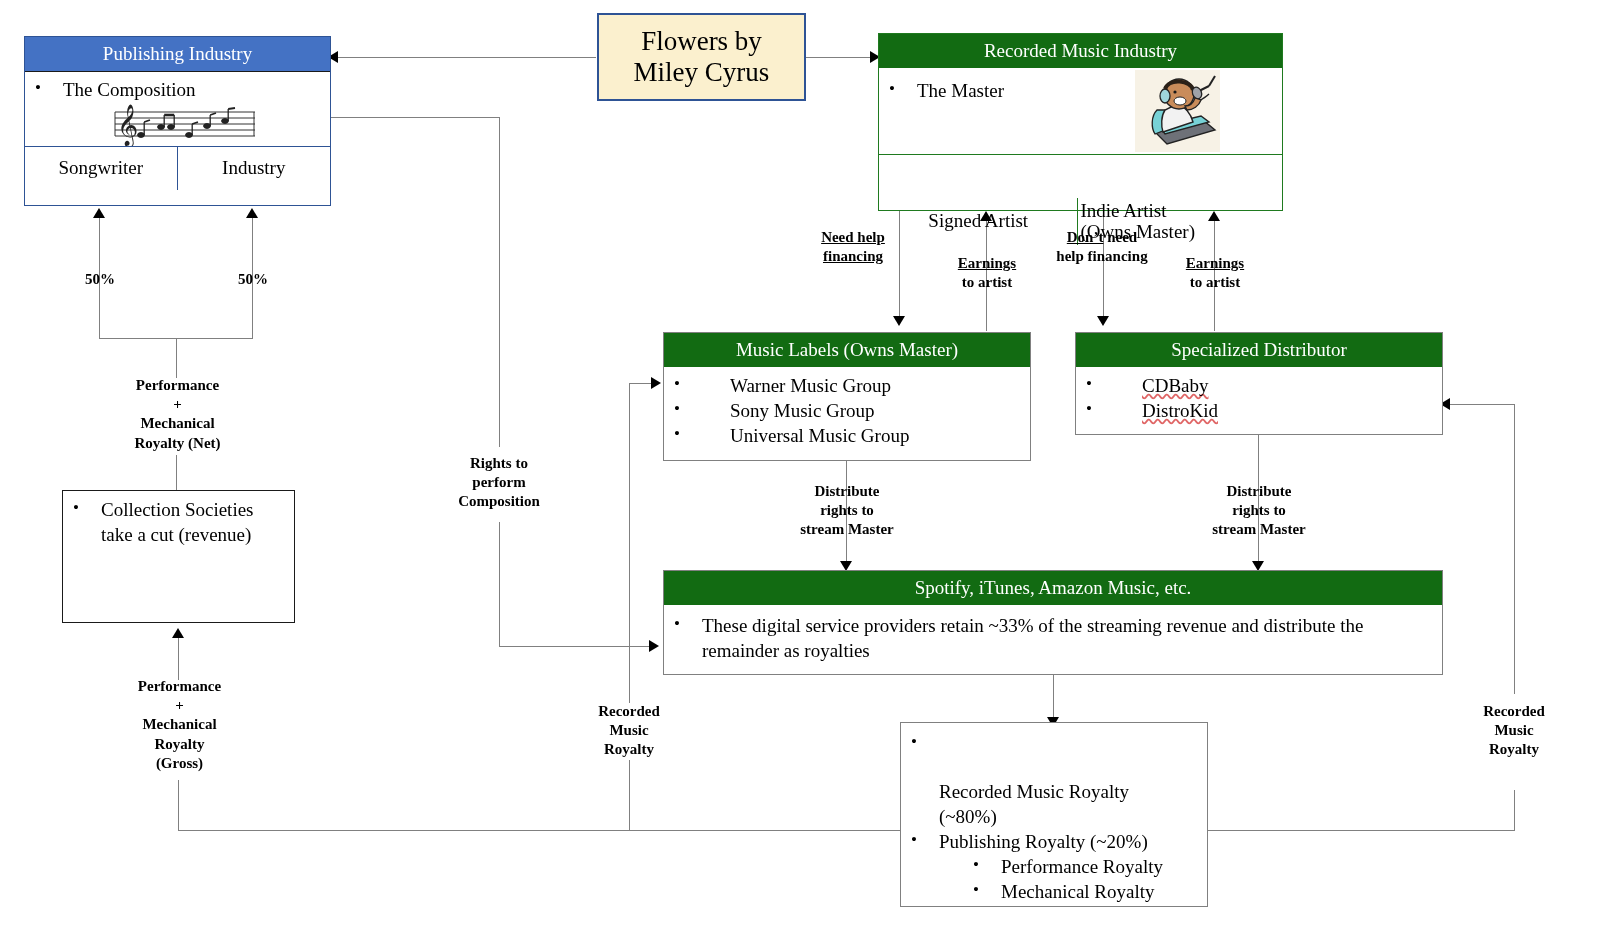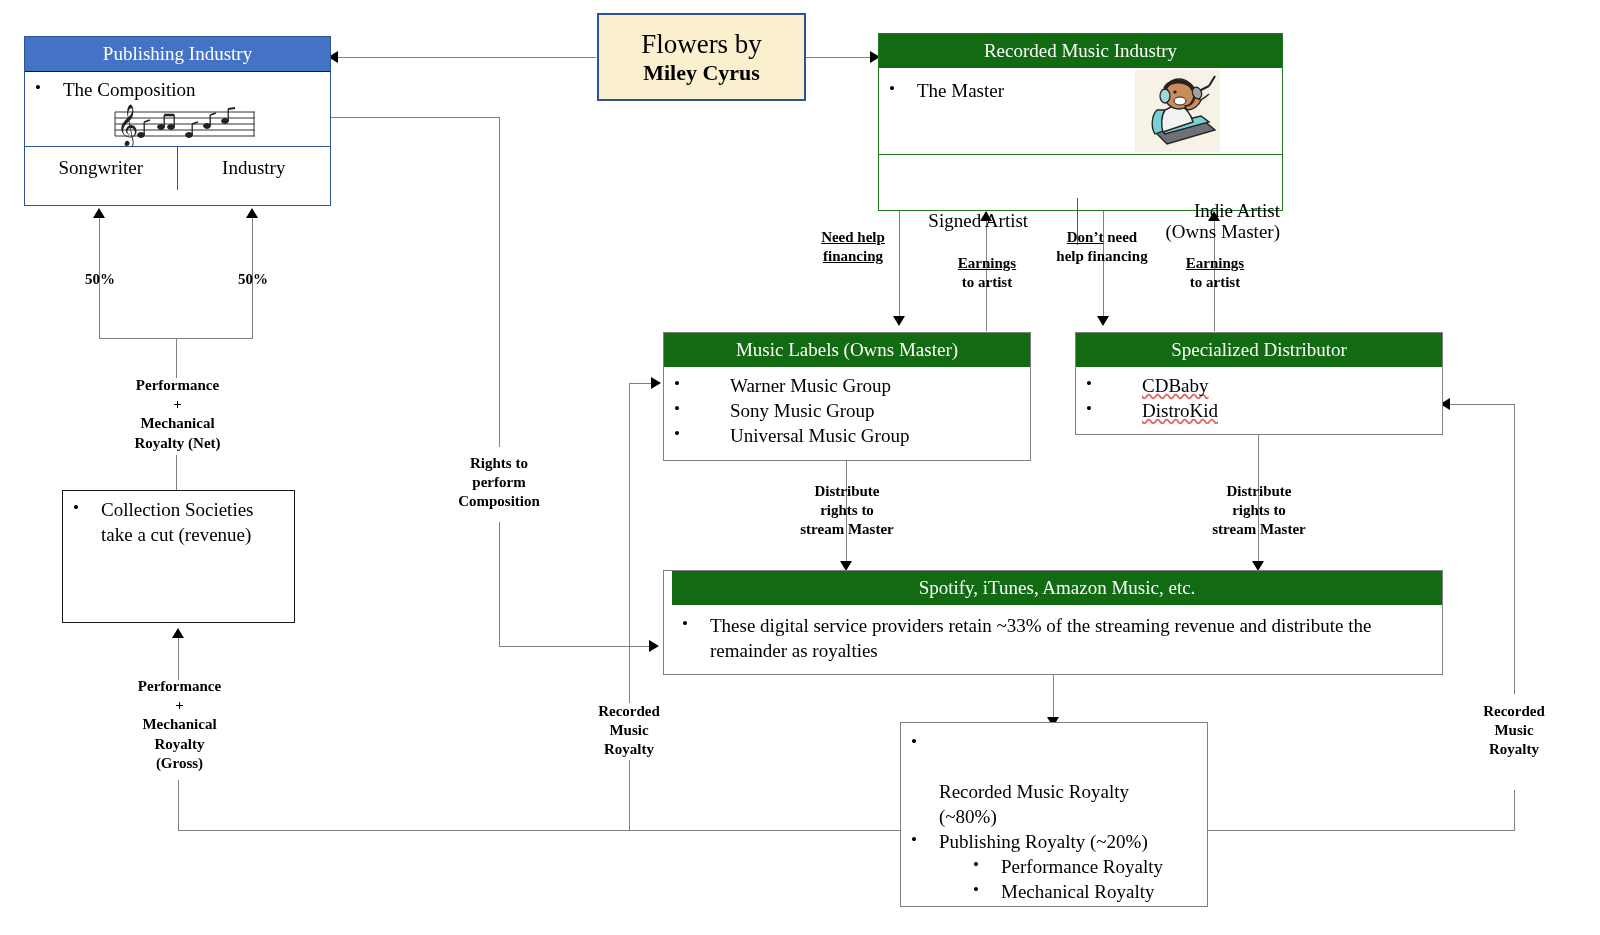--- a/index.html
+++ b/index.html
@@ -90,21 +90,21 @@
   <div class="arw arw-d" style="left:840px;top:561px;"></div>
 
   <div class="ln lnv" style="left:1258px;top:434px;height:127px;"></div>
   <div class="arw arw-d" style="left:1252px;top:561px;"></div>
 
   <div class="ln lnv" style="left:1053px;top:675px;height:42px;"></div>
   <div class="arw arw-d" style="left:1047px;top:717px;"></div>
 
   <div class="box" style="left:597px;top:13px;width:209px;height:88px;background:#FBF0CE;border:2px solid #2E5395;display:flex;flex-direction:column;align-items:center;justify-content:center;">
     <div style="font-size:27px;line-height:1.15;">Flowers by</div>
-    <div style="font-size:22px;line-height:1.15;font-weight:bold;">Miley Cyrus</div>
+    <div style="font-size:27px;line-height:1.15;">Miley Cyrus</div>
   </div>
 
   <div class="box" style="left:24px;top:36px;width:307px;height:170px;border:1px solid #2E5395;">
     <div class="hdr hdr-blue">Publishing Industry</div>
     <div class="body" style="height:76px;border-top:1px solid #1a1a1a;border-bottom:1px solid #2E5395;">
       <div class="bl" style="padding-top:5px;">
         <span class="dot">•</span>
         <span class="txt">The Composition</span>
       </div>
       <div style="margin-left:84px;margin-top:2px;">
@@ -170,21 +170,21 @@
           <path d="M62 22 L74 16" stroke="#222" stroke-width="2"></path>
           <path d="M74 16 L80 6" stroke="#222" stroke-width="2"></path>
           <ellipse cx="62" cy="23" rx="4.5" ry="6" fill="#9FA3A8" stroke="#222" stroke-width="1.3" transform="rotate(-20 62 23)"></ellipse>
           <path d="M56 36 C62 32 70 28 74 24" fill="none" stroke="#222" stroke-width="1.3"></path>
           <path d="M52 40 C58 40 64 36 66 30 L60 28 C58 34 54 36 50 36 Z" fill="#C98C5A" stroke="#222" stroke-width="1.3"></path>
         </svg>
       </div>
     </div>
     <div class="sub" style="height:47px;margin-top:43px;">
       <div style="width:49.5%;border-right:1px solid #1F7A1F;display:flex;align-items:center;justify-content:center;">Signed Artist</div>
-      <div style="width:50.5%;display:flex;flex-direction:column;align-items:flex-end;justify-content:center;line-height:1.12;">
+      <div style="width:50.5%;display:flex;flex-direction:column;align-items:flex-start;justify-content:center;line-height:1.12;">
         <span>Indie Artist</span>
         <b>(Owns Master)</b>
       </div>
     </div>
   </div>
 
   <div class="box" style="left:62px;top:490px;width:233px;height:133px;border:1px solid #1a1a1a;">
     <div class="body" style="height:92px;padding-top:6px;">
       <div class="bl">
         <span class="dot">•</span>
@@ -220,21 +220,21 @@
           <span class="dot">•</span>
           <span class="txt sp" style="padding-left:28px;">CDBaby</span>
         </div>
       <div class="bl">
           <span class="dot">•</span>
           <span class="txt sp" style="padding-left:28px;">DistroKid</span>
         </div>
     </div>
   </div>
 
-  <div class="box" style="left:663px;top:570px;width:780px;height:105px;border:1px solid #808080;padding-left:8px;">
+  <div class="box" style="left:663px;top:570px;width:780px;height:105px;border:1px solid #808080;">
     <div class="hdr hdr-green">Spotify, iTunes, Amazon Music, etc.</div>
     <div class="body" style="padding-top:8px;">
       <div class="bl">
         <span class="dot">•</span>
         <span class="txt" style="max-width:720px;display:inline-block;"><span>These digital service providers </span><b>retain ~33%</b><span> of the streaming revenue and distribute the remainder as royalties</span></span>
       </div>
     </div>
   </div>
 
   <div class="box" style="left:900px;top:722px;width:308px;height:185px;border:1px solid #808080;">

